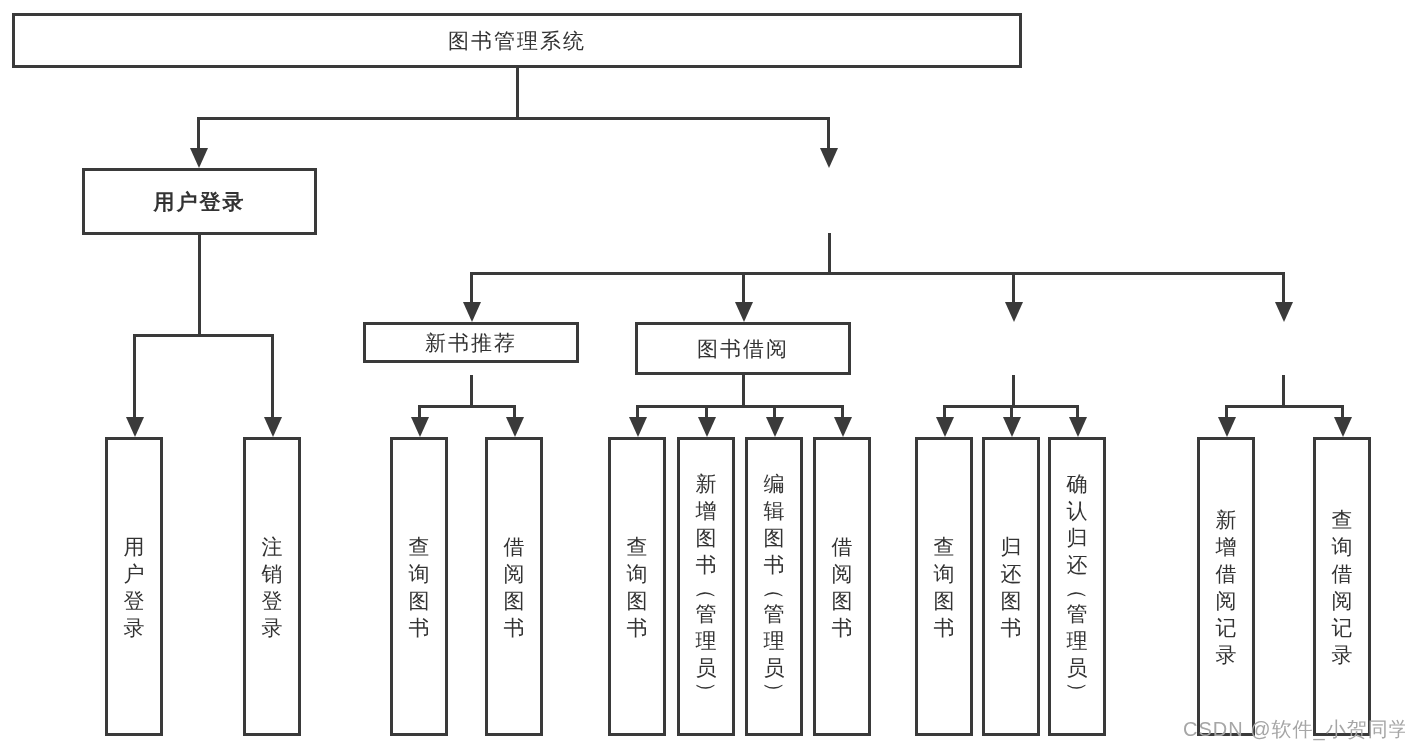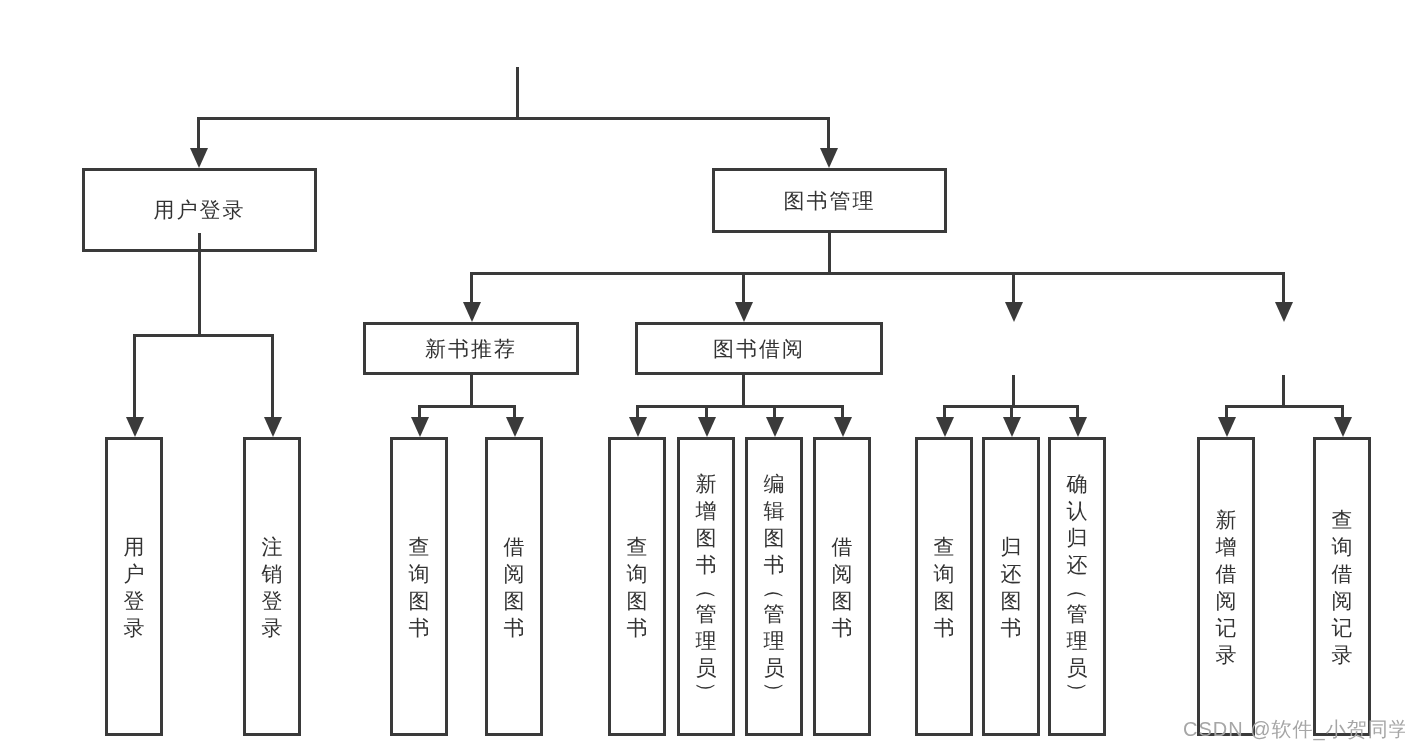--- a/index.html
+++ b/index.html
@@ -73,57 +73,57 @@
     color: #a6a6a6;
     letter-spacing: 1px;
     white-space: nowrap;
   }
 </style>
 </head>
 <body>
 
 <div class="canvas">
 
+  <div class="box" style="left:12px; top:13px; width:1010px; height:55px;">
+    <span>图书管理系统</span>
+  </div>
 
   <div class="vline" style="left:516px; top:67px; height:52px;"></div>
   <div class="hline" style="left:197px; top:117px; width:633px;"></div>
   <div class="vline" style="left:197px; top:117px; height:34px;"></div>
   <div class="arrow" style="left:190px; top:148px;"></div>
   <div class="vline" style="left:827px; top:117px; height:34px;"></div>
   <div class="arrow" style="left:820px; top:148px;"></div>
 
-  <div class="box" style="left:82px; top:168px; width:235px; height:84px;">
+  <div class="box" style="left:82px; top:168px; width:235px; height:67px;font-weight:bold;">
     <span>用户登录</span>
-  </div>
-  <div class="box" style="left:712px; top:168px; width:235px; height:65px;">
-    <span>图书管理</span>
   </div>
 
   <div class="vline" style="left:198px; top:233px; height:103px;"></div>
   <div class="hline" style="left:133px; top:334px; width:141px;"></div>
   <div class="vline" style="left:133px; top:334px; height:86px;"></div>
   <div class="arrow" style="left:126px; top:417px;"></div>
   <div class="vline" style="left:271px; top:334px; height:86px;"></div>
   <div class="arrow" style="left:264px; top:417px;"></div>
 
   <div class="vline" style="left:828px; top:233px; height:42px;"></div>
   <div class="hline" style="left:470px; top:272px; width:814px;"></div>
   <div class="vline" style="left:470px; top:272px; height:34px;"></div>
   <div class="arrow" style="left:463px; top:302px;"></div>
   <div class="vline" style="left:742px; top:272px; height:34px;"></div>
   <div class="arrow" style="left:735px; top:302px;"></div>
   <div class="vline" style="left:1012px; top:272px; height:34px;"></div>
   <div class="arrow" style="left:1005px; top:302px;"></div>
   <div class="vline" style="left:1282px; top:272px; height:34px;"></div>
   <div class="arrow" style="left:1275px; top:302px;"></div>
 
-  <div class="box" style="left:363px; top:322px; width:216px; height:53px;">
+  <div class="box" style="left:363px; top:322px; width:216px; height:41px;">
     <span>新书推荐</span>
   </div>
-  <div class="box" style="left:635px; top:322px; width:248px; height:53px;">
+  <div class="box" style="left:635px; top:322px; width:216px; height:53px;">
     <span>图书借阅</span>
   </div>
 
   <div class="vline" style="left:470px; top:375px; height:33px;"></div>
   <div class="hline" style="left:418px; top:405px; width:98px;"></div>
   <div class="vline" style="left:418px; top:405px; height:17px;"></div>
   <div class="arrow" style="left:411px; top:417px;"></div>
   <div class="vline" style="left:513px; top:405px; height:17px;"></div>
   <div class="arrow" style="left:506px; top:417px;"></div>
 

